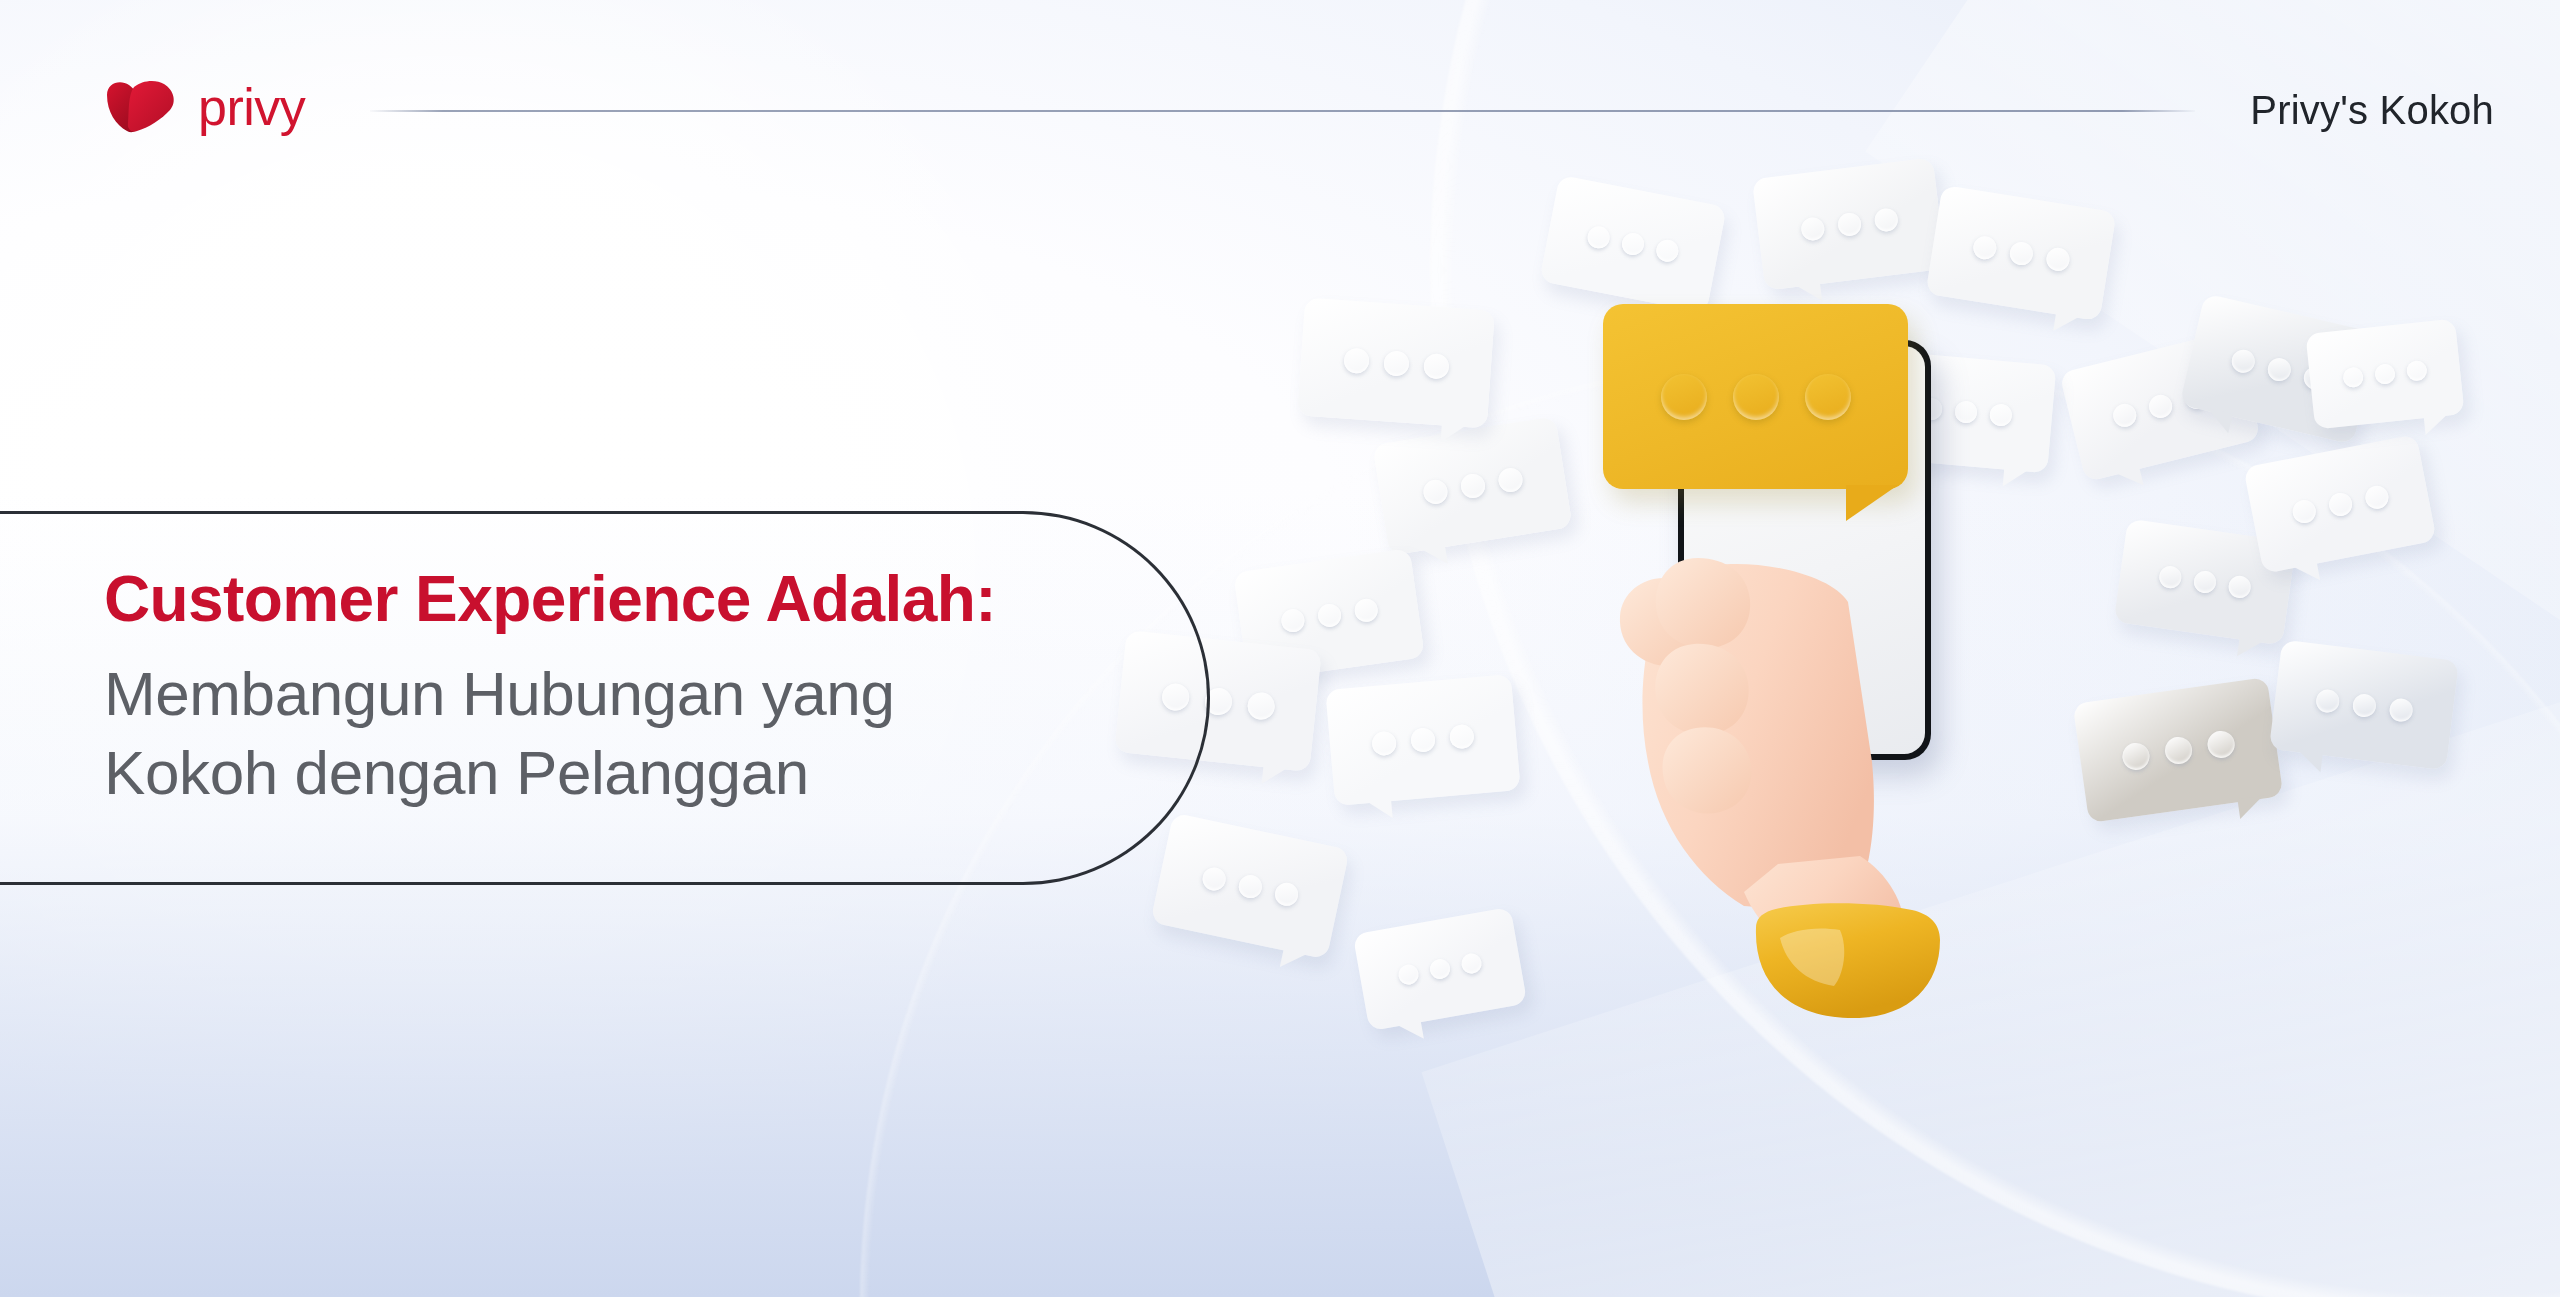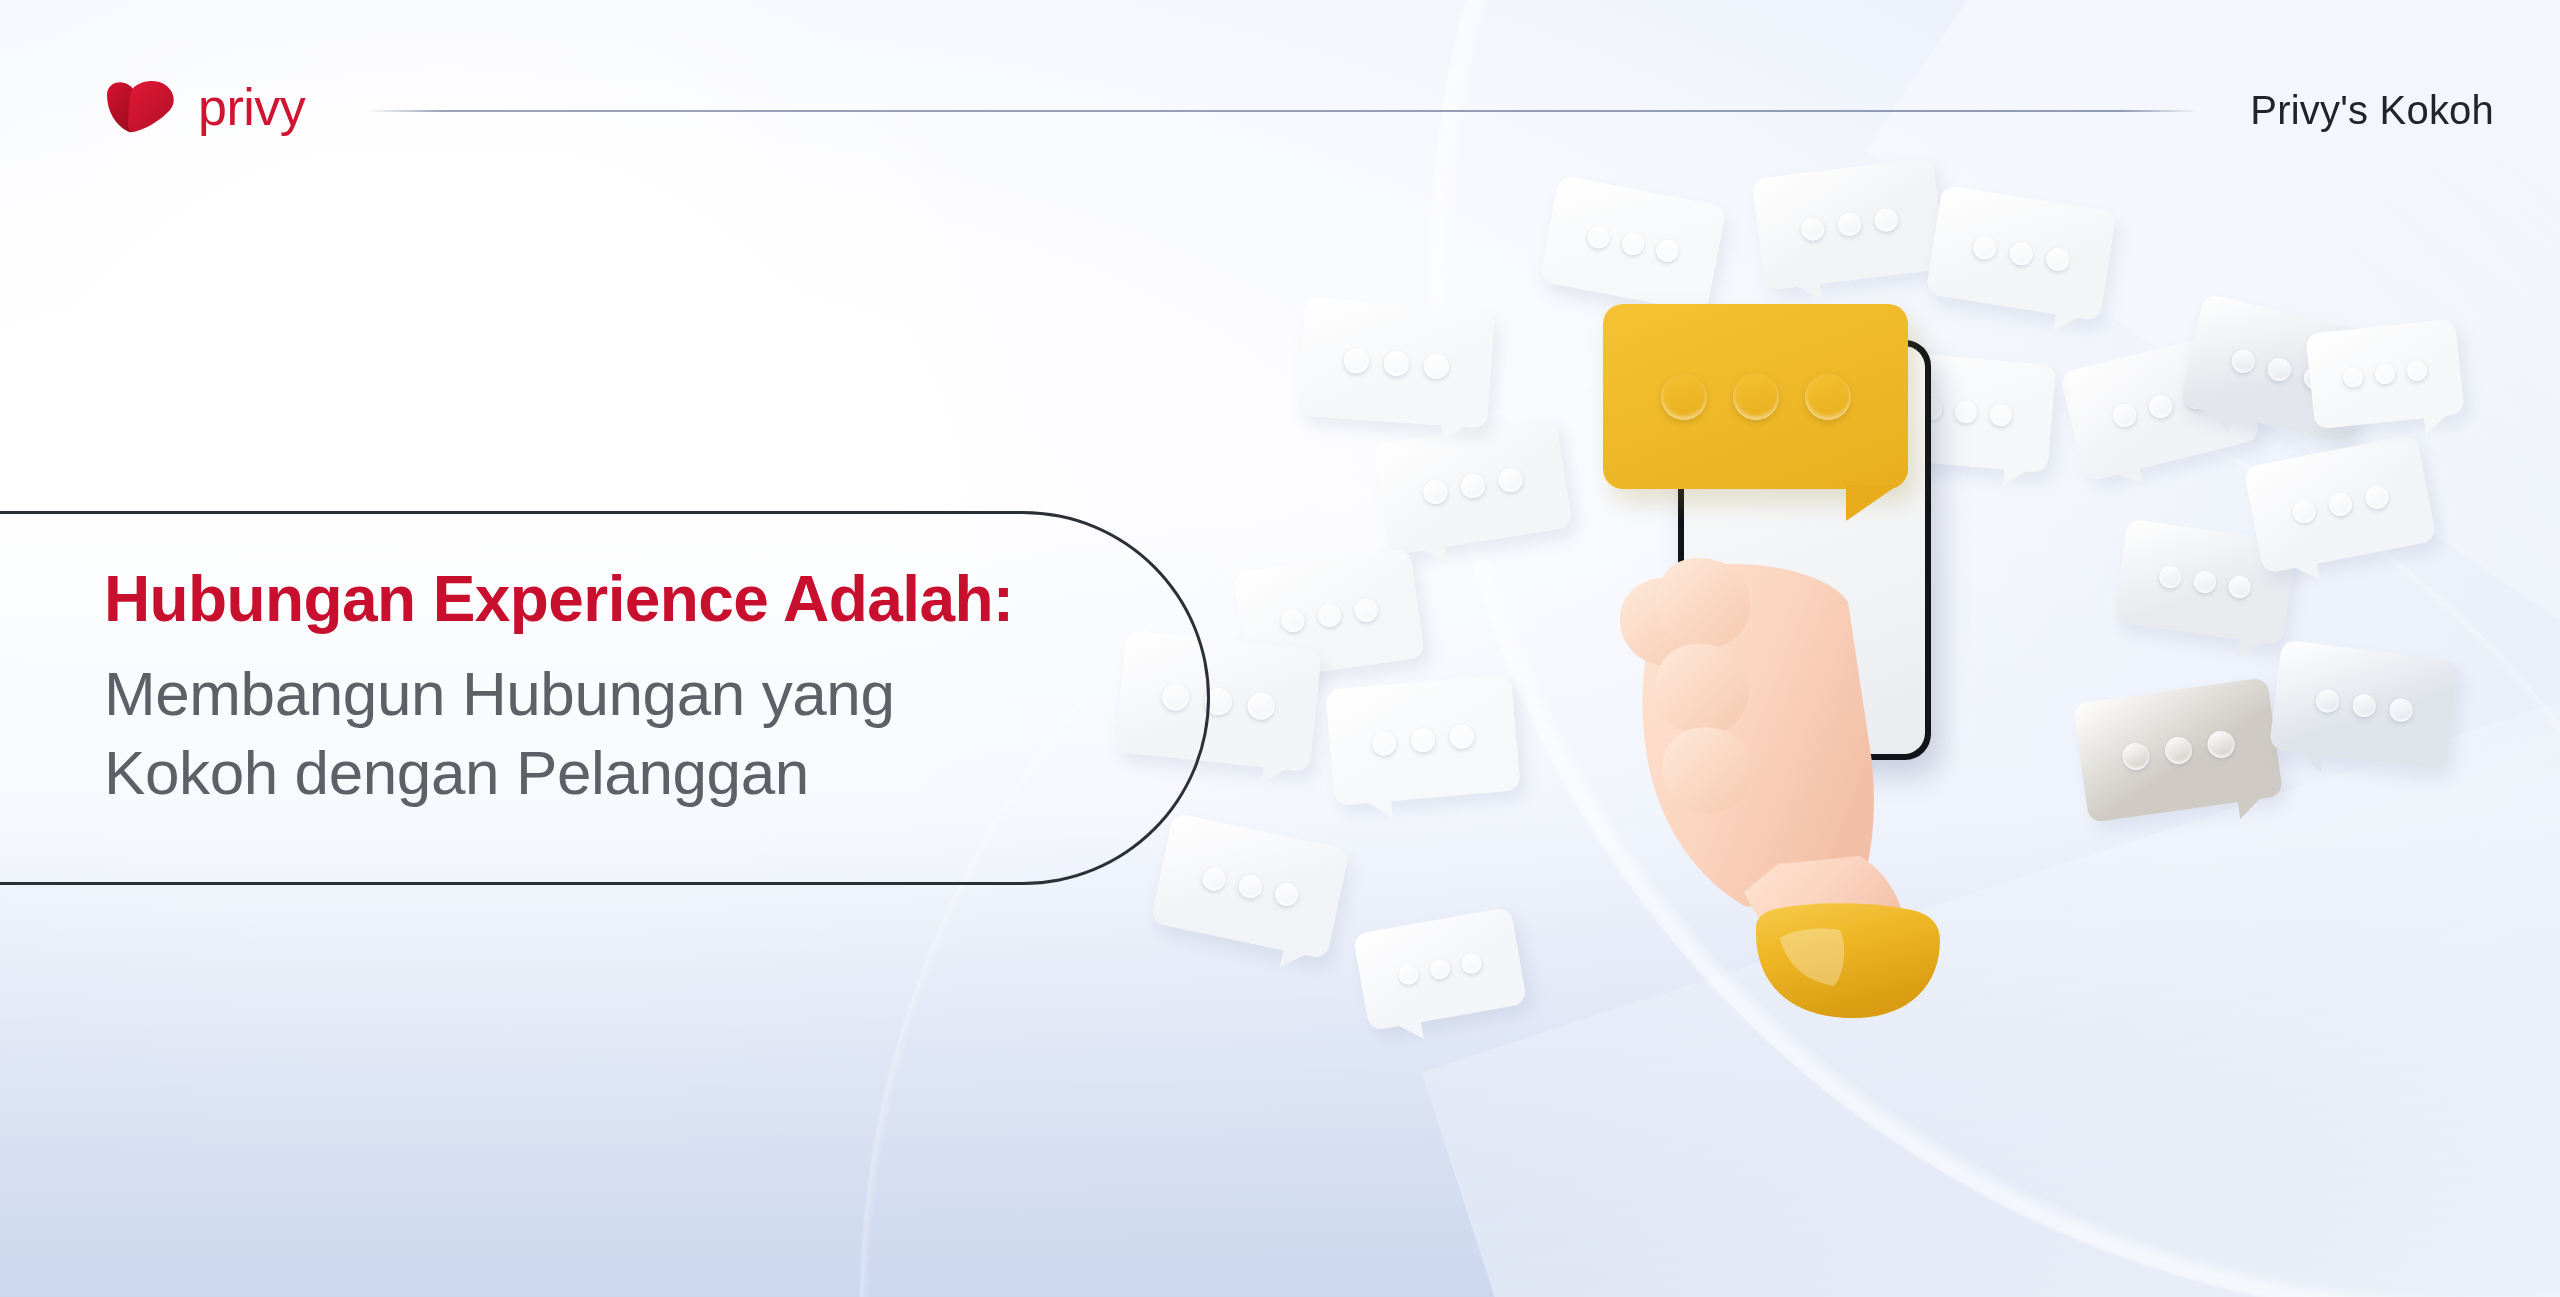--- a/index.html
+++ b/index.html
@@ -197,21 +197,21 @@
       </svg>
     </span>
     <span class="logo-word">privy</span>
   </div>
   <div class="header-rule"></div>
   <div class="header-link">Privy's Kokoh</div>
 </div>
 
 <div id="pill"></div>
 <div id="headline">
-  <div class="h-red">Hubungan Experience Adalah:</div>
+  <div class="h-red">Customer Experience Adalah:</div>
   <div class="h-grey">
     <span>Membangun Hubungan yang</span>
     <span>Kokoh dengan Pelanggan</span>
   </div>
 </div>
 
 <div id="art">
   <div id="bubble-layer">
       <div class="bub" style="left: 200px; top: 200px; width: 185px; height: 112px; transform: rotate(-9deg); --g: 14px; --tail: #f4f5f7; background: linear-gradient(155deg, rgb(255, 255, 255) 0%, rgb(244, 245, 247) 58%, rgb(244, 245, 247) 100%);">
         <span class="dot" style="width: 24px; height: 24px; background: linear-gradient(160deg, rgb(255, 255, 255), rgb(244, 245, 247));"></span>

